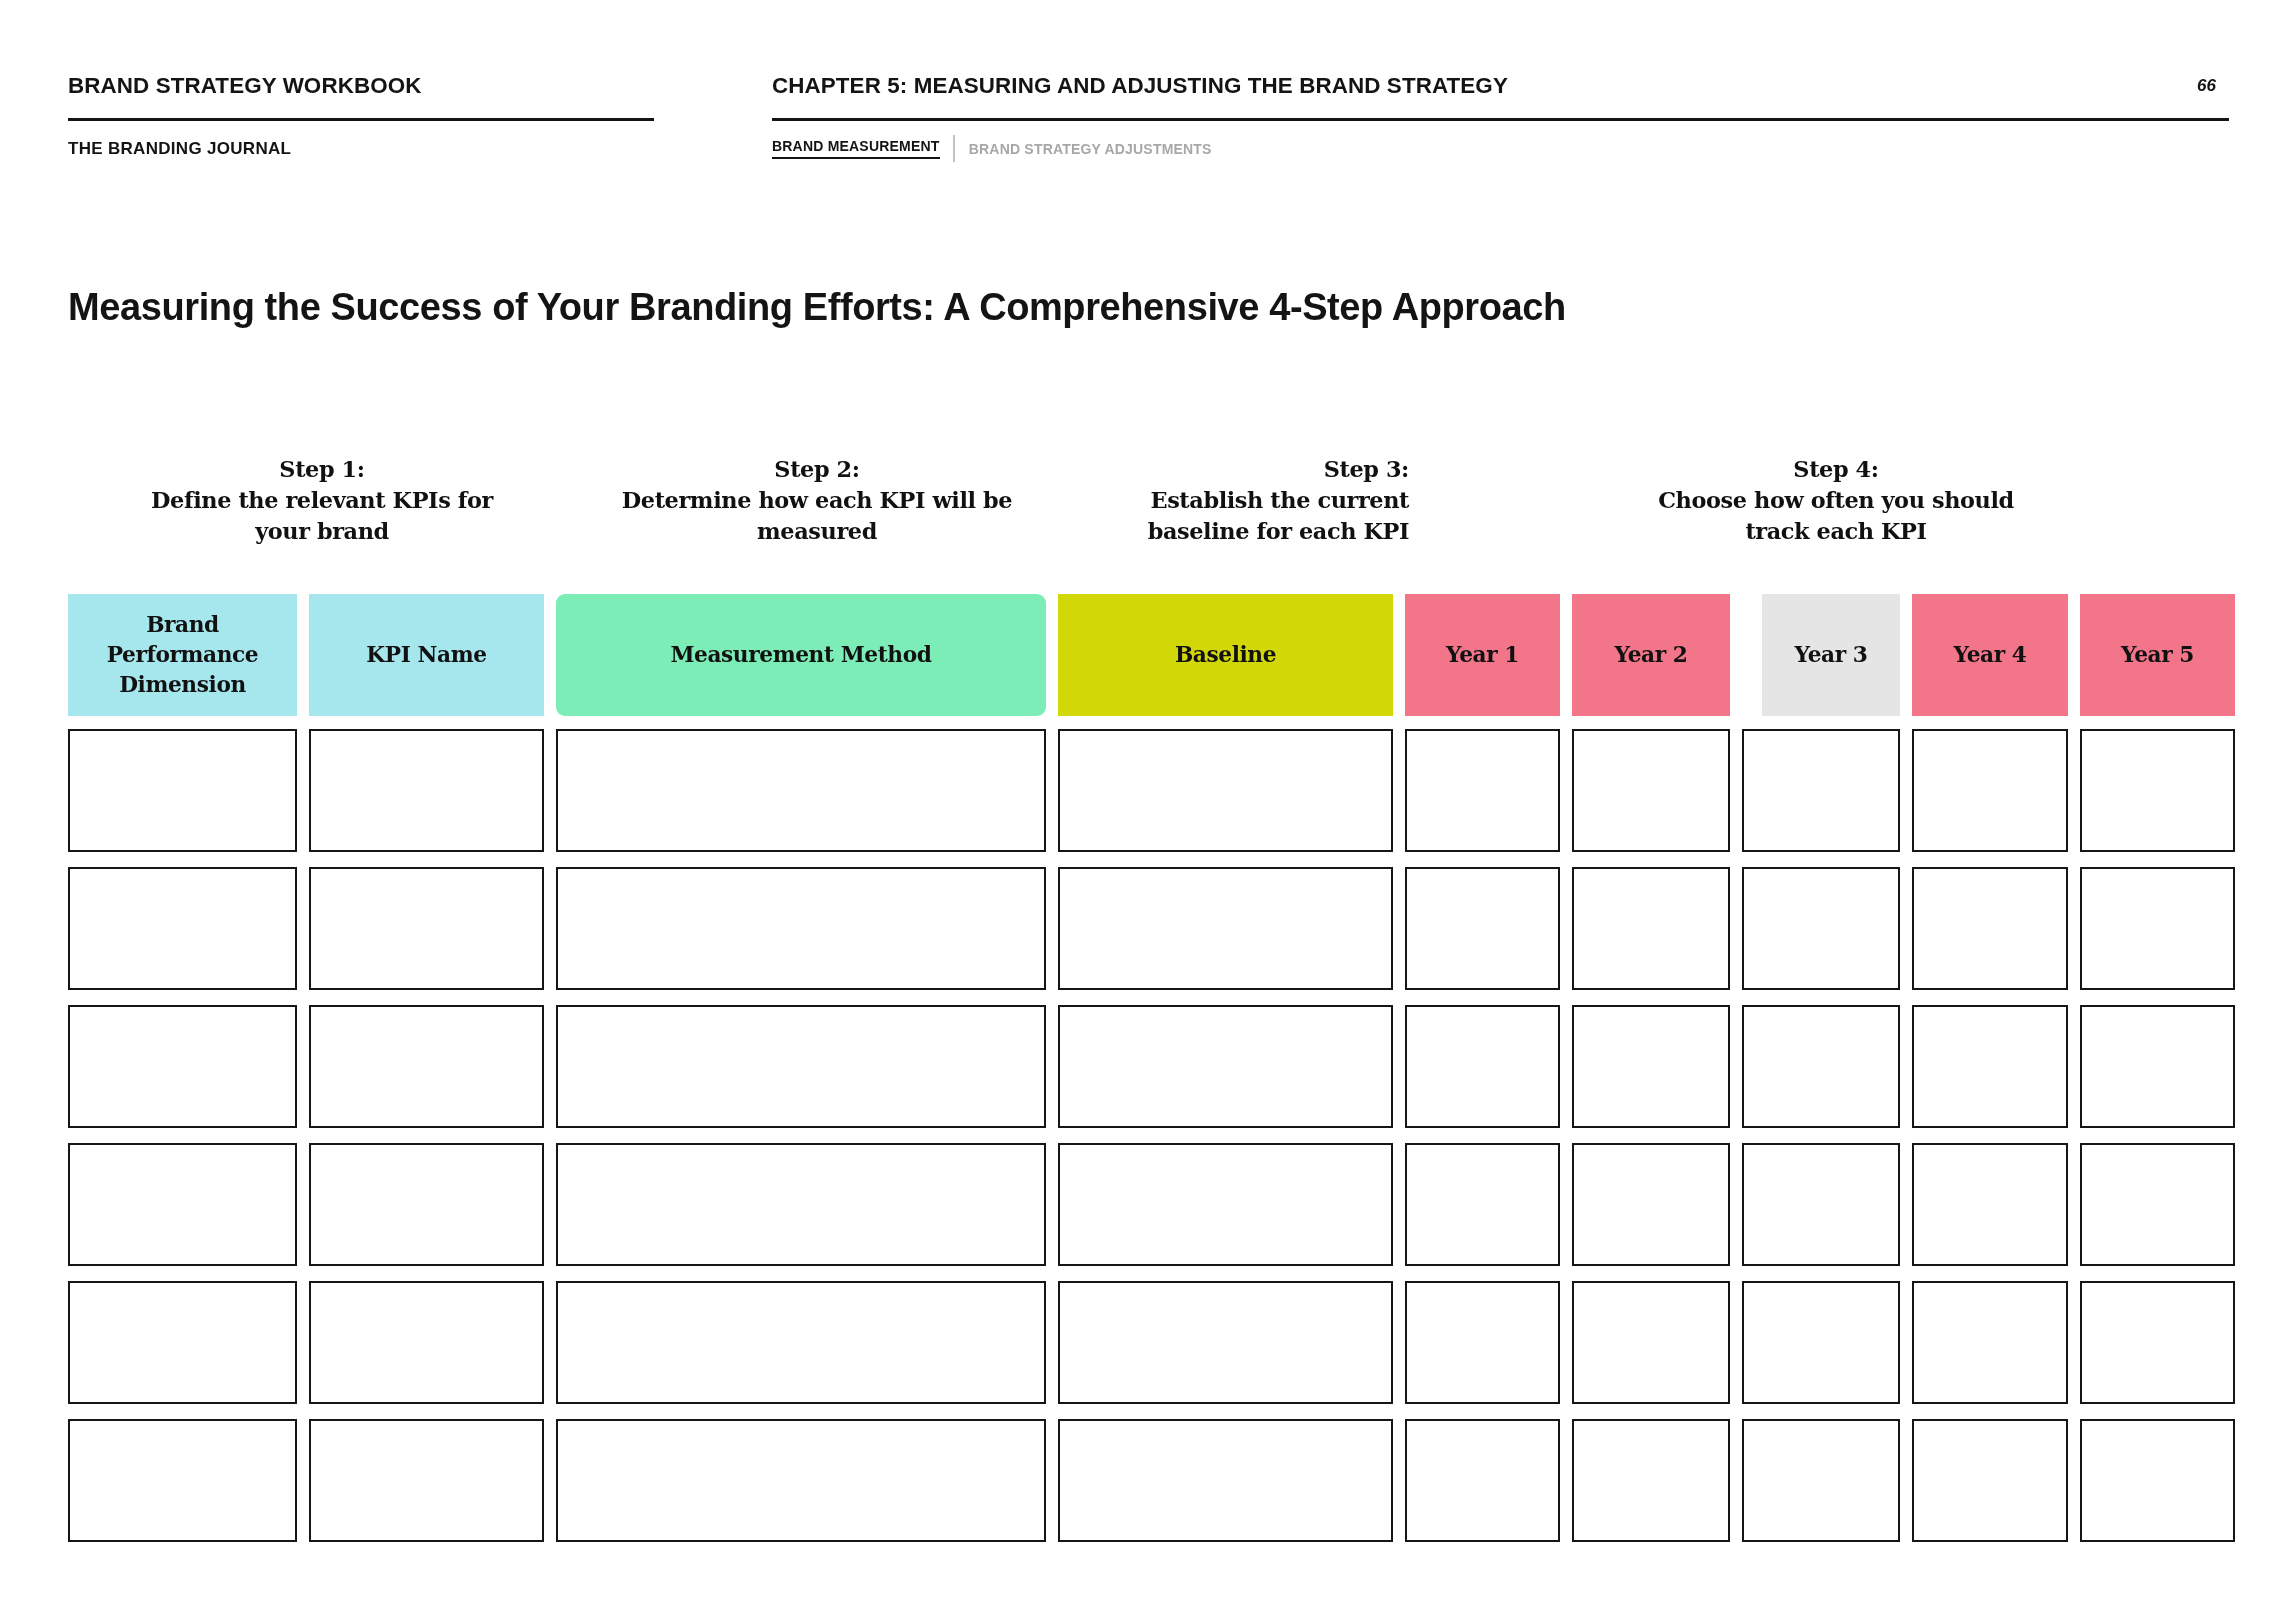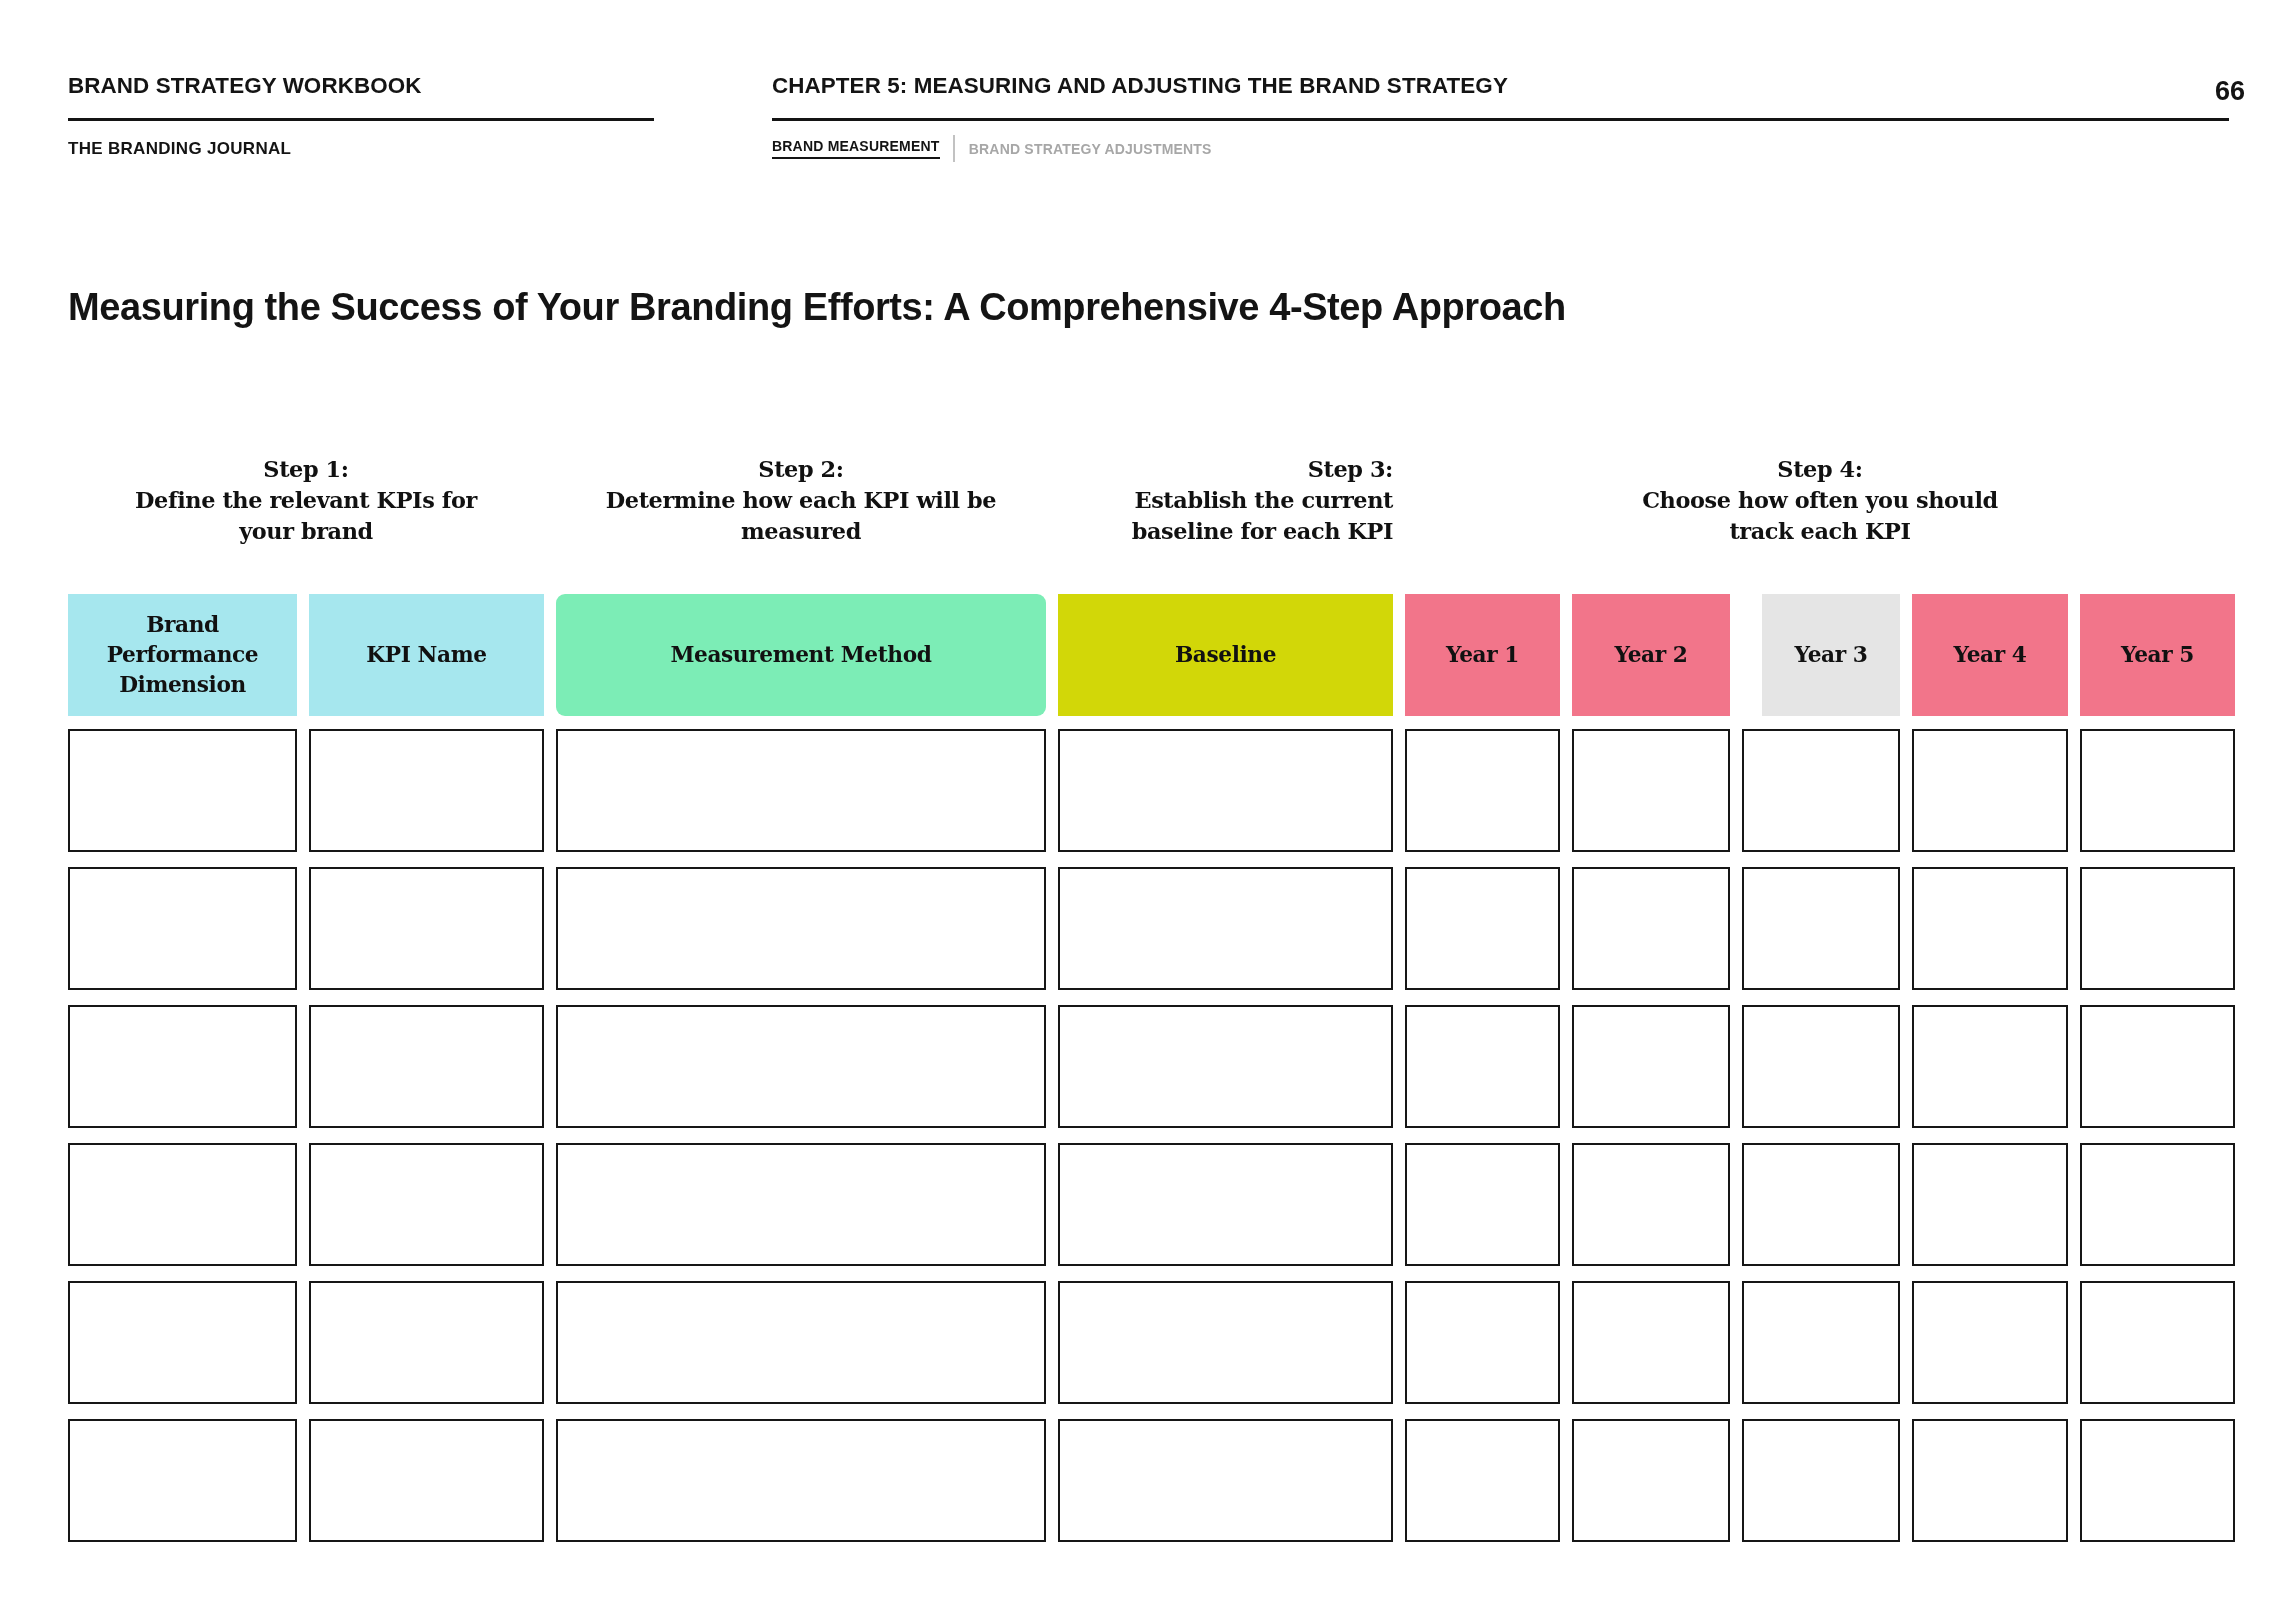--- a/index.html
+++ b/index.html
@@ -8,22 +8,22 @@
     background: #ffffff;
     position: relative;
     font-family: "Liberation Sans", sans-serif;
     color: #141414;
     overflow: hidden;
   }
 
   
   #header-left  { position: absolute; left: 68px;  top: 73px;  width: 586px; }
   #header-center{ position: absolute; left: 772px; top: 73px; width: 1457px; }
-  #page-number  { position: absolute; top: 76px; right: 50px;
-                  font-size: 27px; font-weight: 700; }
+  #page-number  { position: absolute; top: 76px; right: 79px;
+                  font-size: 17px; font-weight: 700; font-style: italic; }
 
   .h-line1 { font-size: 22.4px; font-weight: 700; letter-spacing: 0.1px;
              height: 45px; display: flex; align-items: flex-start; }
   .rule    { border-top: 3px solid #141414; width: 100%; }
 
   #header-left .sub { margin-top: 18px; font-size: 17px; font-weight: 700;
                       letter-spacing: 0.3px; }
 
   .tabs { margin-top: 14px; display: flex; align-items: center;
           font-size: 14px; font-weight: 700; letter-spacing: 0.2px; }
@@ -36,21 +36,21 @@
                 font-size: 38px; font-weight: 700; letter-spacing: -0.4px;
                 white-space: nowrap; }
 
   
   .cols { display: grid;
           grid-template-columns: 229px 235px 490px 335px 155px 158px 158px 156px 155px;
           column-gap: 12px;
           width: 2165px; }
 
   
-  #steps { position: absolute; left: 68px; top: 454px; }
+  #steps { position: absolute; left: 84px; top: 454px; }
   .step { text-align: center;
           font-family: "DejaVu Serif", serif;
           font-weight: 700; font-size: 22.4px; line-height: 31px;
           letter-spacing: -0.4px; color: #111; }
   .step .desc { margin: 0 auto; }
   .step-1 { grid-column: 1 / span 2; }
   .step-2 { grid-column: 3; }
   .step-3 { grid-column: 4; text-align: right; }
   .step-4 { grid-column: 5 / span 5; }
   .step-1 .desc { max-width: 389px; }

